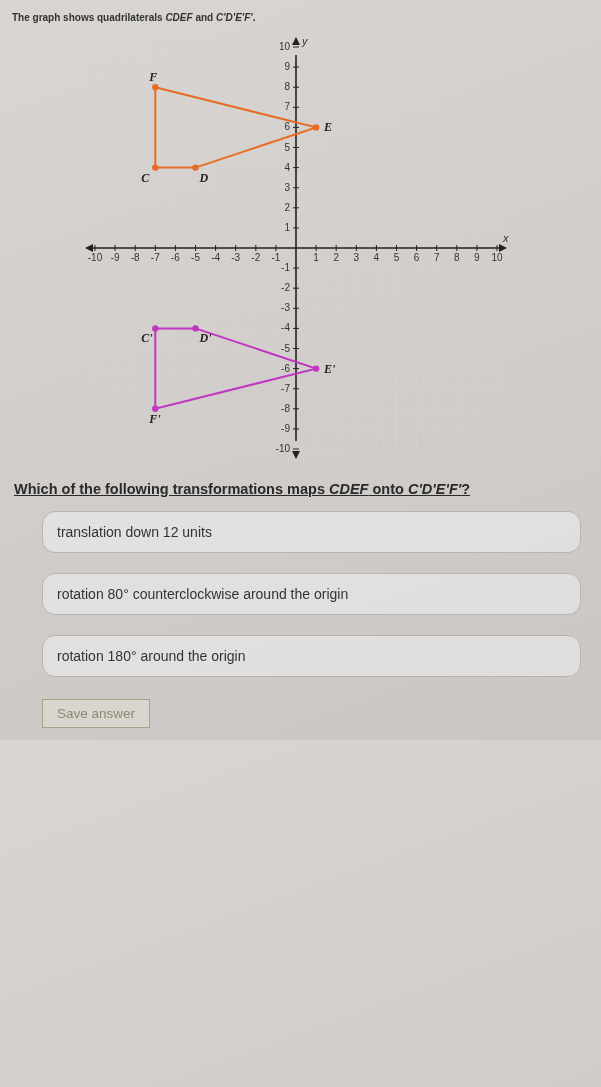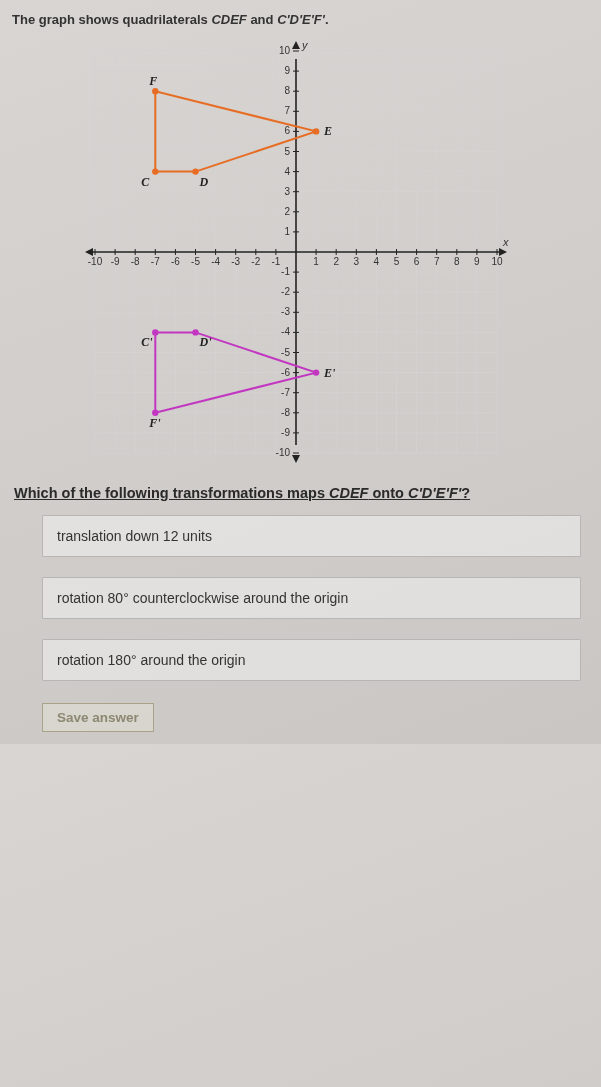--- a/index.html
+++ b/index.html
@@ -4,21 +4,21 @@
 <style>
   body {
     margin: 0;
     padding: 12px;
     font-family: -apple-system, BlinkMacSystemFont, "Segoe UI", Arial, sans-serif;
     background: linear-gradient(160deg, #d8d5d2, #c9c6c3);
     width: 577px;
     color: #252525;
   }
   .intro {
-    font-size: 13px;
+    font-size: 10px;
     font-weight: 600;
     color: #333;
     margin-bottom: 10px;
   }
   .intro em { font-style: italic; font-weight: 700; }
   .graph-wrap {
     margin-left: 6px;
     margin-bottom: 18px;
   }
   svg { display:block; }
@@ -32,29 +32,29 @@
   .question em { font-style: italic; font-weight: 700; }
   .options { padding: 0 8px 0 30px; }
   .option {
     border: 1px solid #b6b6b6;
     background: rgba(250,250,250,0.45);
     padding: 12px 14px;
     margin-bottom: 20px;
     font-size: 14px;
     color: #333;
     cursor: pointer;
-    border-radius: 1px;
+    border-radius: 13px;
   }
   .save-wrap { margin-top: 22px; padding-left: 30px; }
   .save-btn {
     border: 1px solid #a9a288;
     background: rgba(235,232,218,0.4);
     color: #8c8872;
     font-size: 13.5px;
-    font-weight: 700;
+    font-weight: 400;
     padding: 6px 14px;
     cursor: pointer;
   }
 </style>
 </head>
 <body>
 
 <div class="intro">
   <span>The graph shows quadrilaterals </span><em>CDEF</em><span> and </span><em>C'D'E'F'</em><span>.</span>
 </div>

